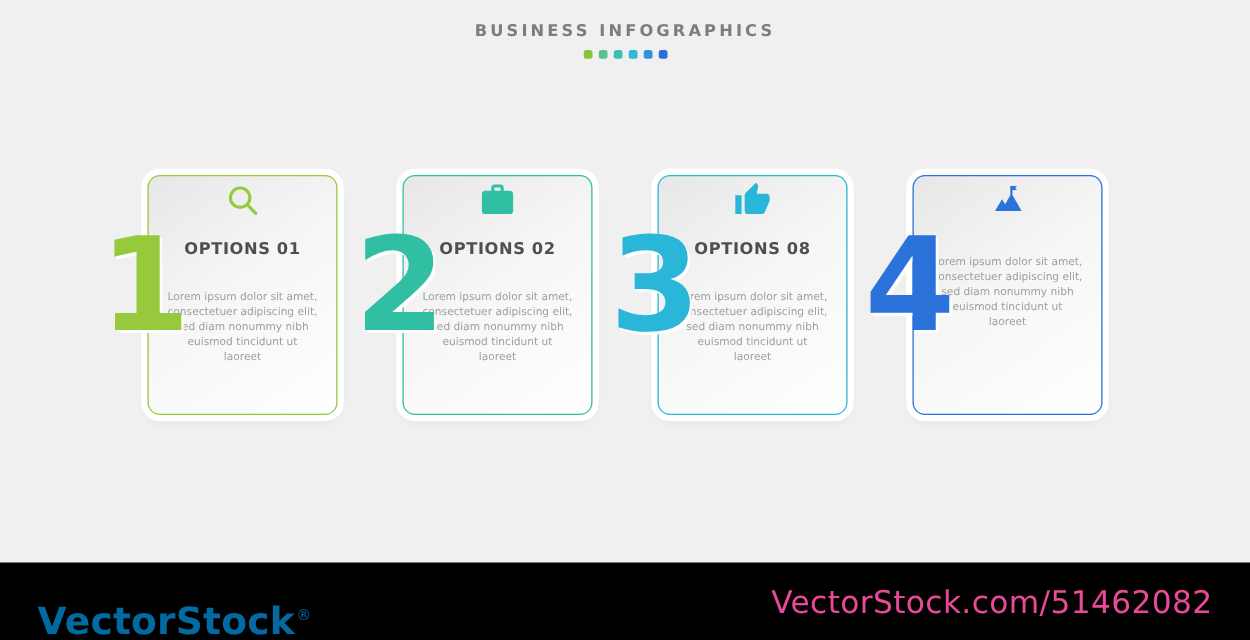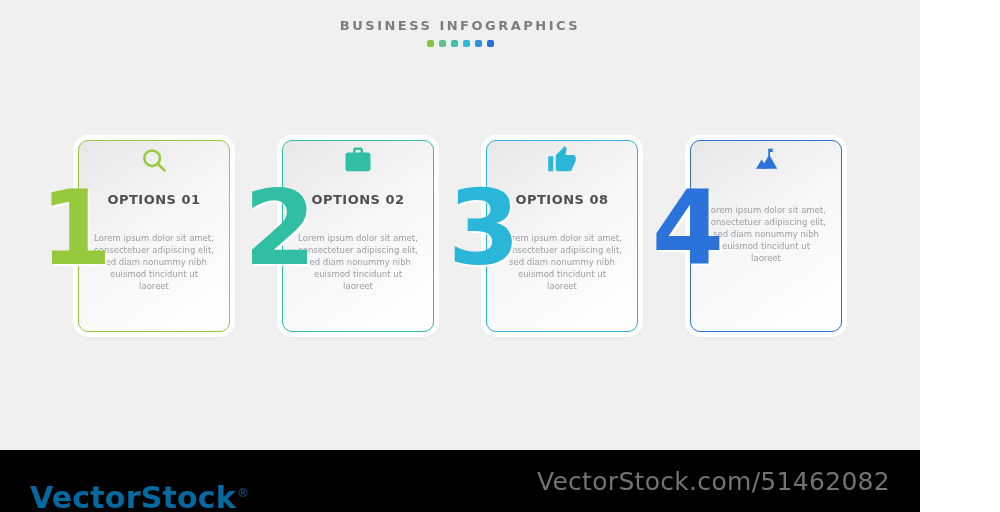--- a/index.html
+++ b/index.html
@@ -1,17 +1,17 @@
 <!DOCTYPE html>
 <html><head>
 <meta charset="utf-8">
 <style>
   html,body{margin:0;padding:0;}
   body{font-family:"DejaVu Sans","Liberation Sans",sans-serif;}
-  .canvas{position:relative;width:920px;height:512px;background:#f0f0f0;overflow:hidden;}
+  .canvas{position:relative;width:1000px;height:512px;background:#f0f0f0;overflow:hidden;}
 
   
   .header{position:absolute;top:18px;left:0;width:100%;text-align:center;}
   .page-title{font-size:13px;font-weight:700;letter-spacing:2.5px;color:#7d7d7d;}
   .dots{position:absolute;top:40px;left:0;width:100%;display:flex;justify-content:center;gap:5px;}
   .dot{width:7px;height:7px;border-radius:2px;background:#ccc;}
 
   
   .cards-row{position:absolute;top:140px;left:0;width:100%;display:flex;justify-content:center;gap:52px;}
   .card-wrap{position:relative;width:152px;}
@@ -27,21 +27,21 @@
   .card-icon svg{width:30px;height:30px;display:block;}
   .card-label{margin-top:13px;font-size:13px;font-weight:700;color:#4f4f4f;letter-spacing:0.5px;}
   .card-desc{margin:25px auto 0;width:120px;font-size:8.5px;line-height:1.42;color:#9b9fa3;}
 
   
   .wm-bar{position:absolute;left:0;bottom:0;width:100%;height:62px;background:#000;
         display:flex;align-items:center;justify-content:space-between;
         padding:0 30px;box-sizing:border-box;}
   .wm-logo{color:#0369a1;font-size:30px;font-weight:700;letter-spacing:0.2px;margin-top:32px;}
   .wm-logo .reg{font-size:12px;vertical-align:super;font-weight:400;margin-left:1px;}
-  .wm-credit{color:#737373;font-size:25px;font-weight:400;letter-spacing:0.3px;text-align:right;}
+  .wm-credit{color:#ec4899;font-size:25px;font-weight:400;letter-spacing:0.3px;text-align:right;}
 </style>
 </head>
 <body>
 
 <div class="canvas" style="background: rgb(240, 240, 240);">
 
   <div class="header">
     <div class="page-title">BUSINESS INFOGRAPHICS</div>
   </div>
 

